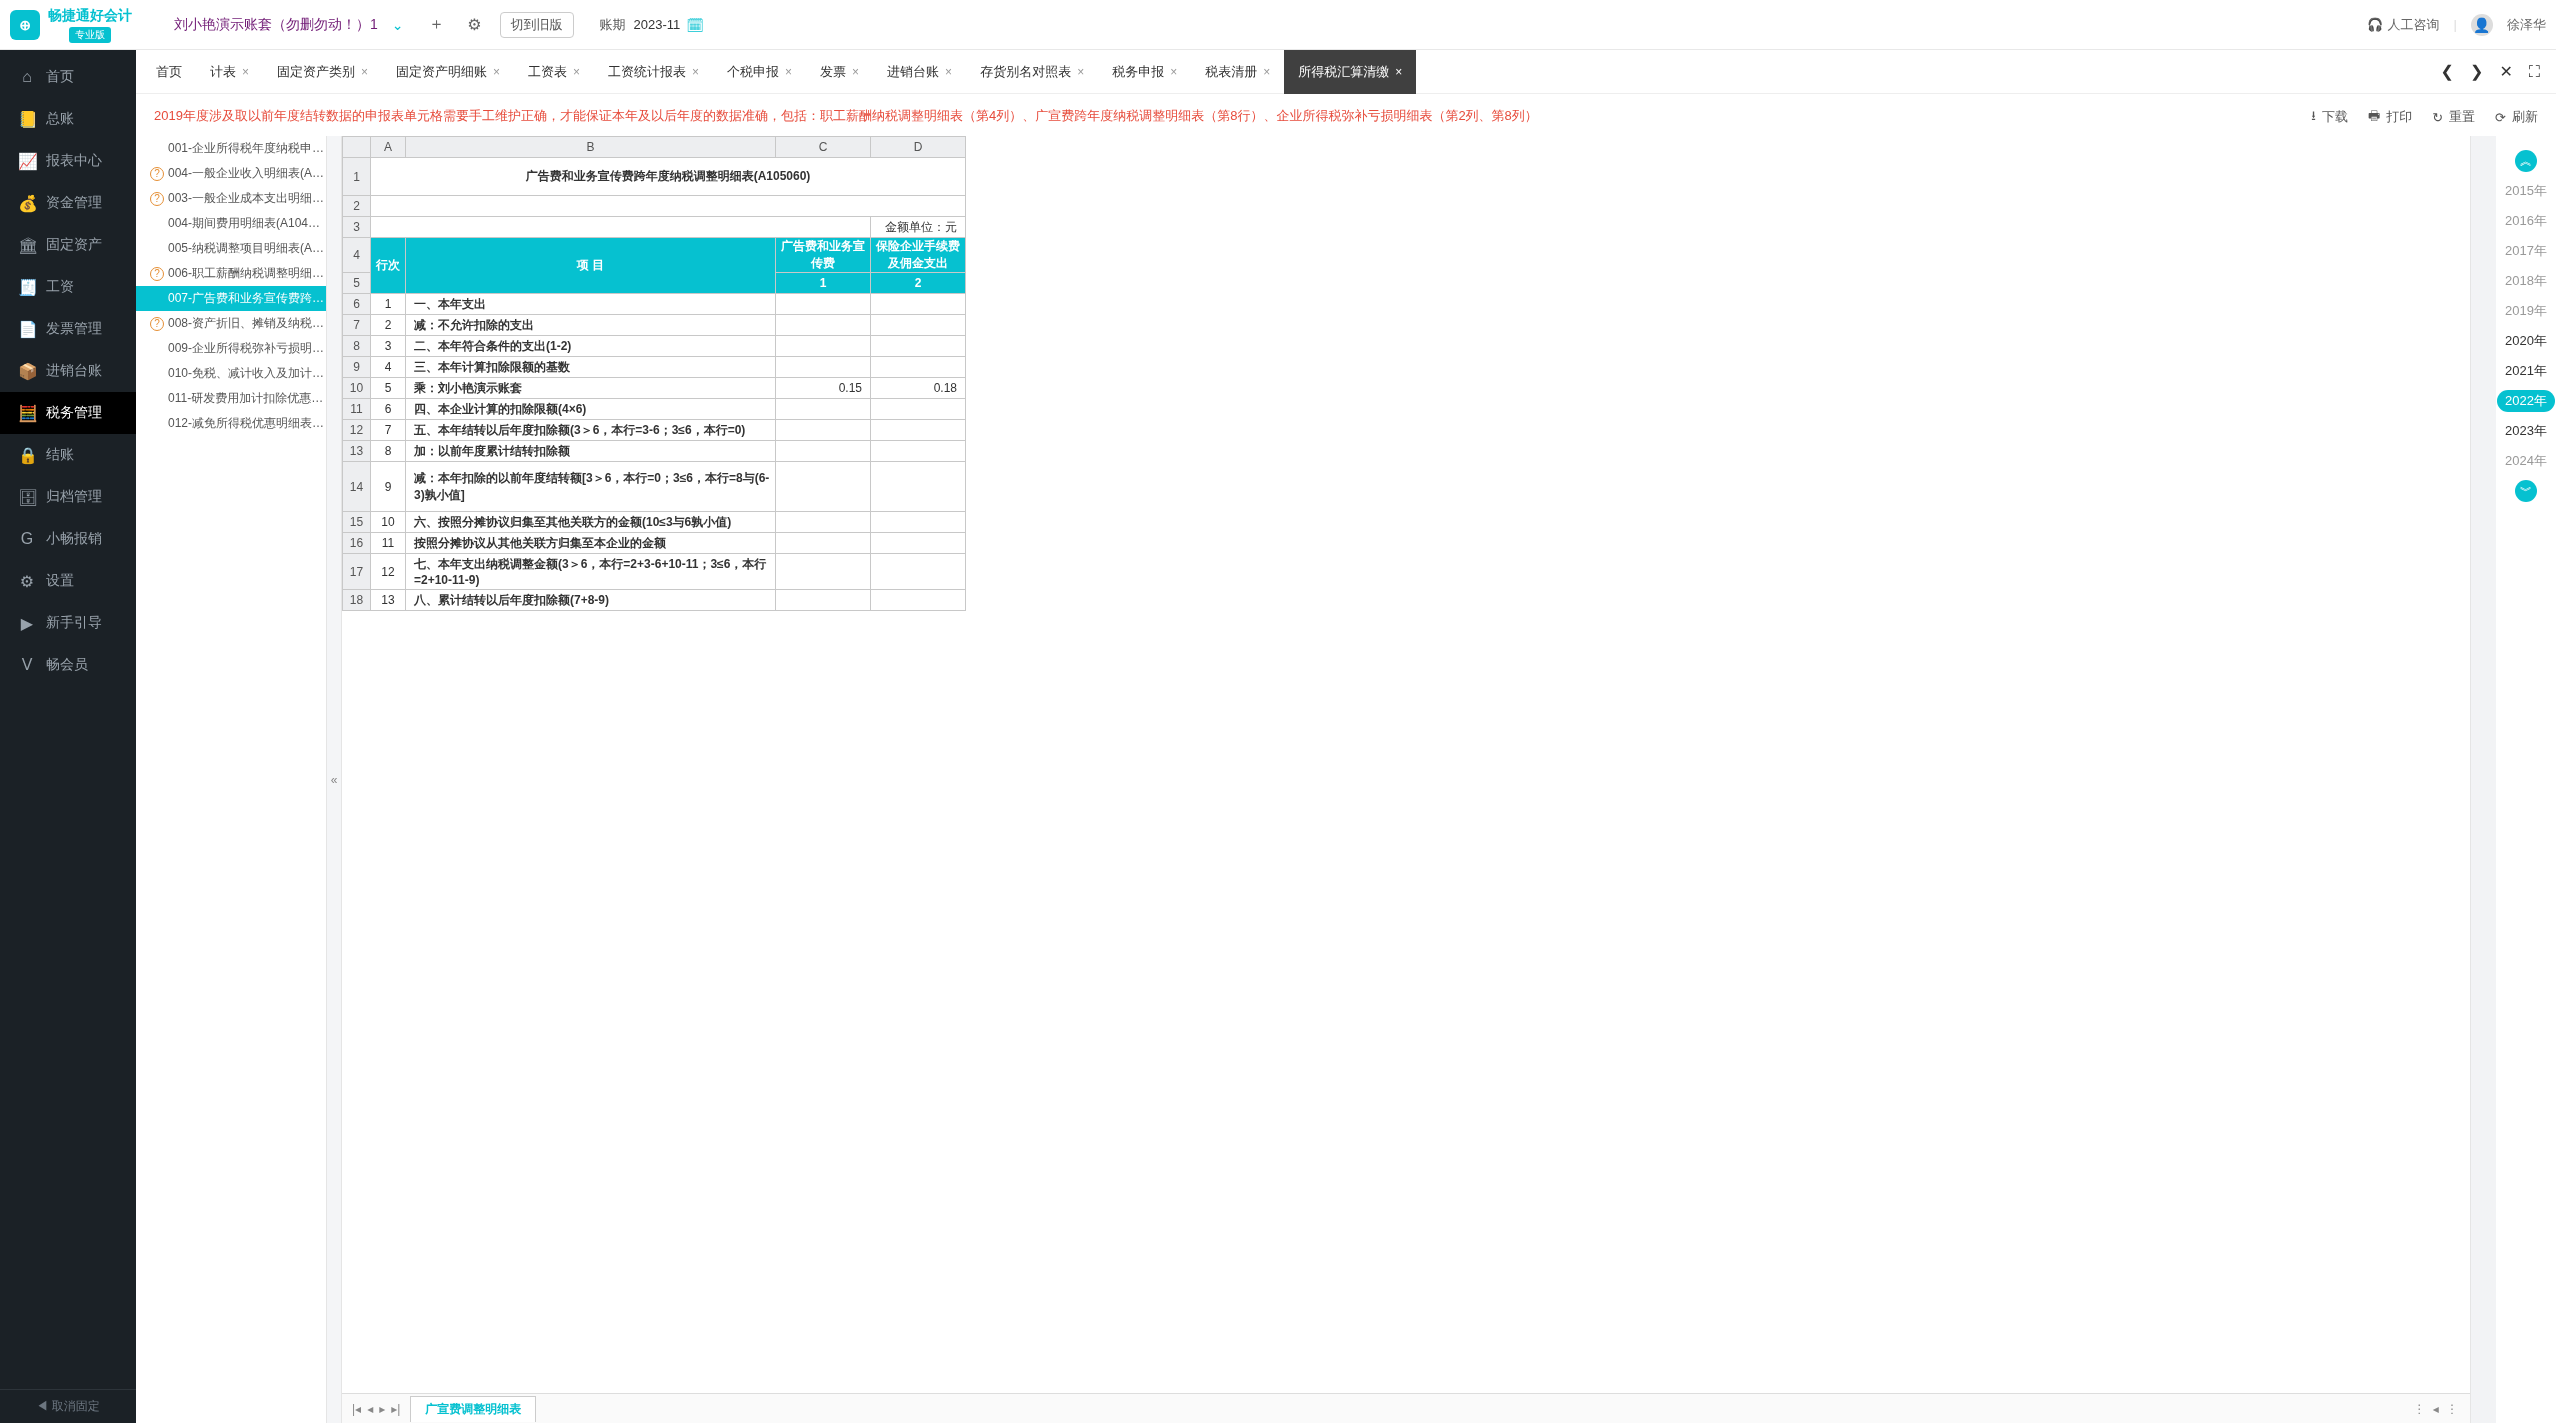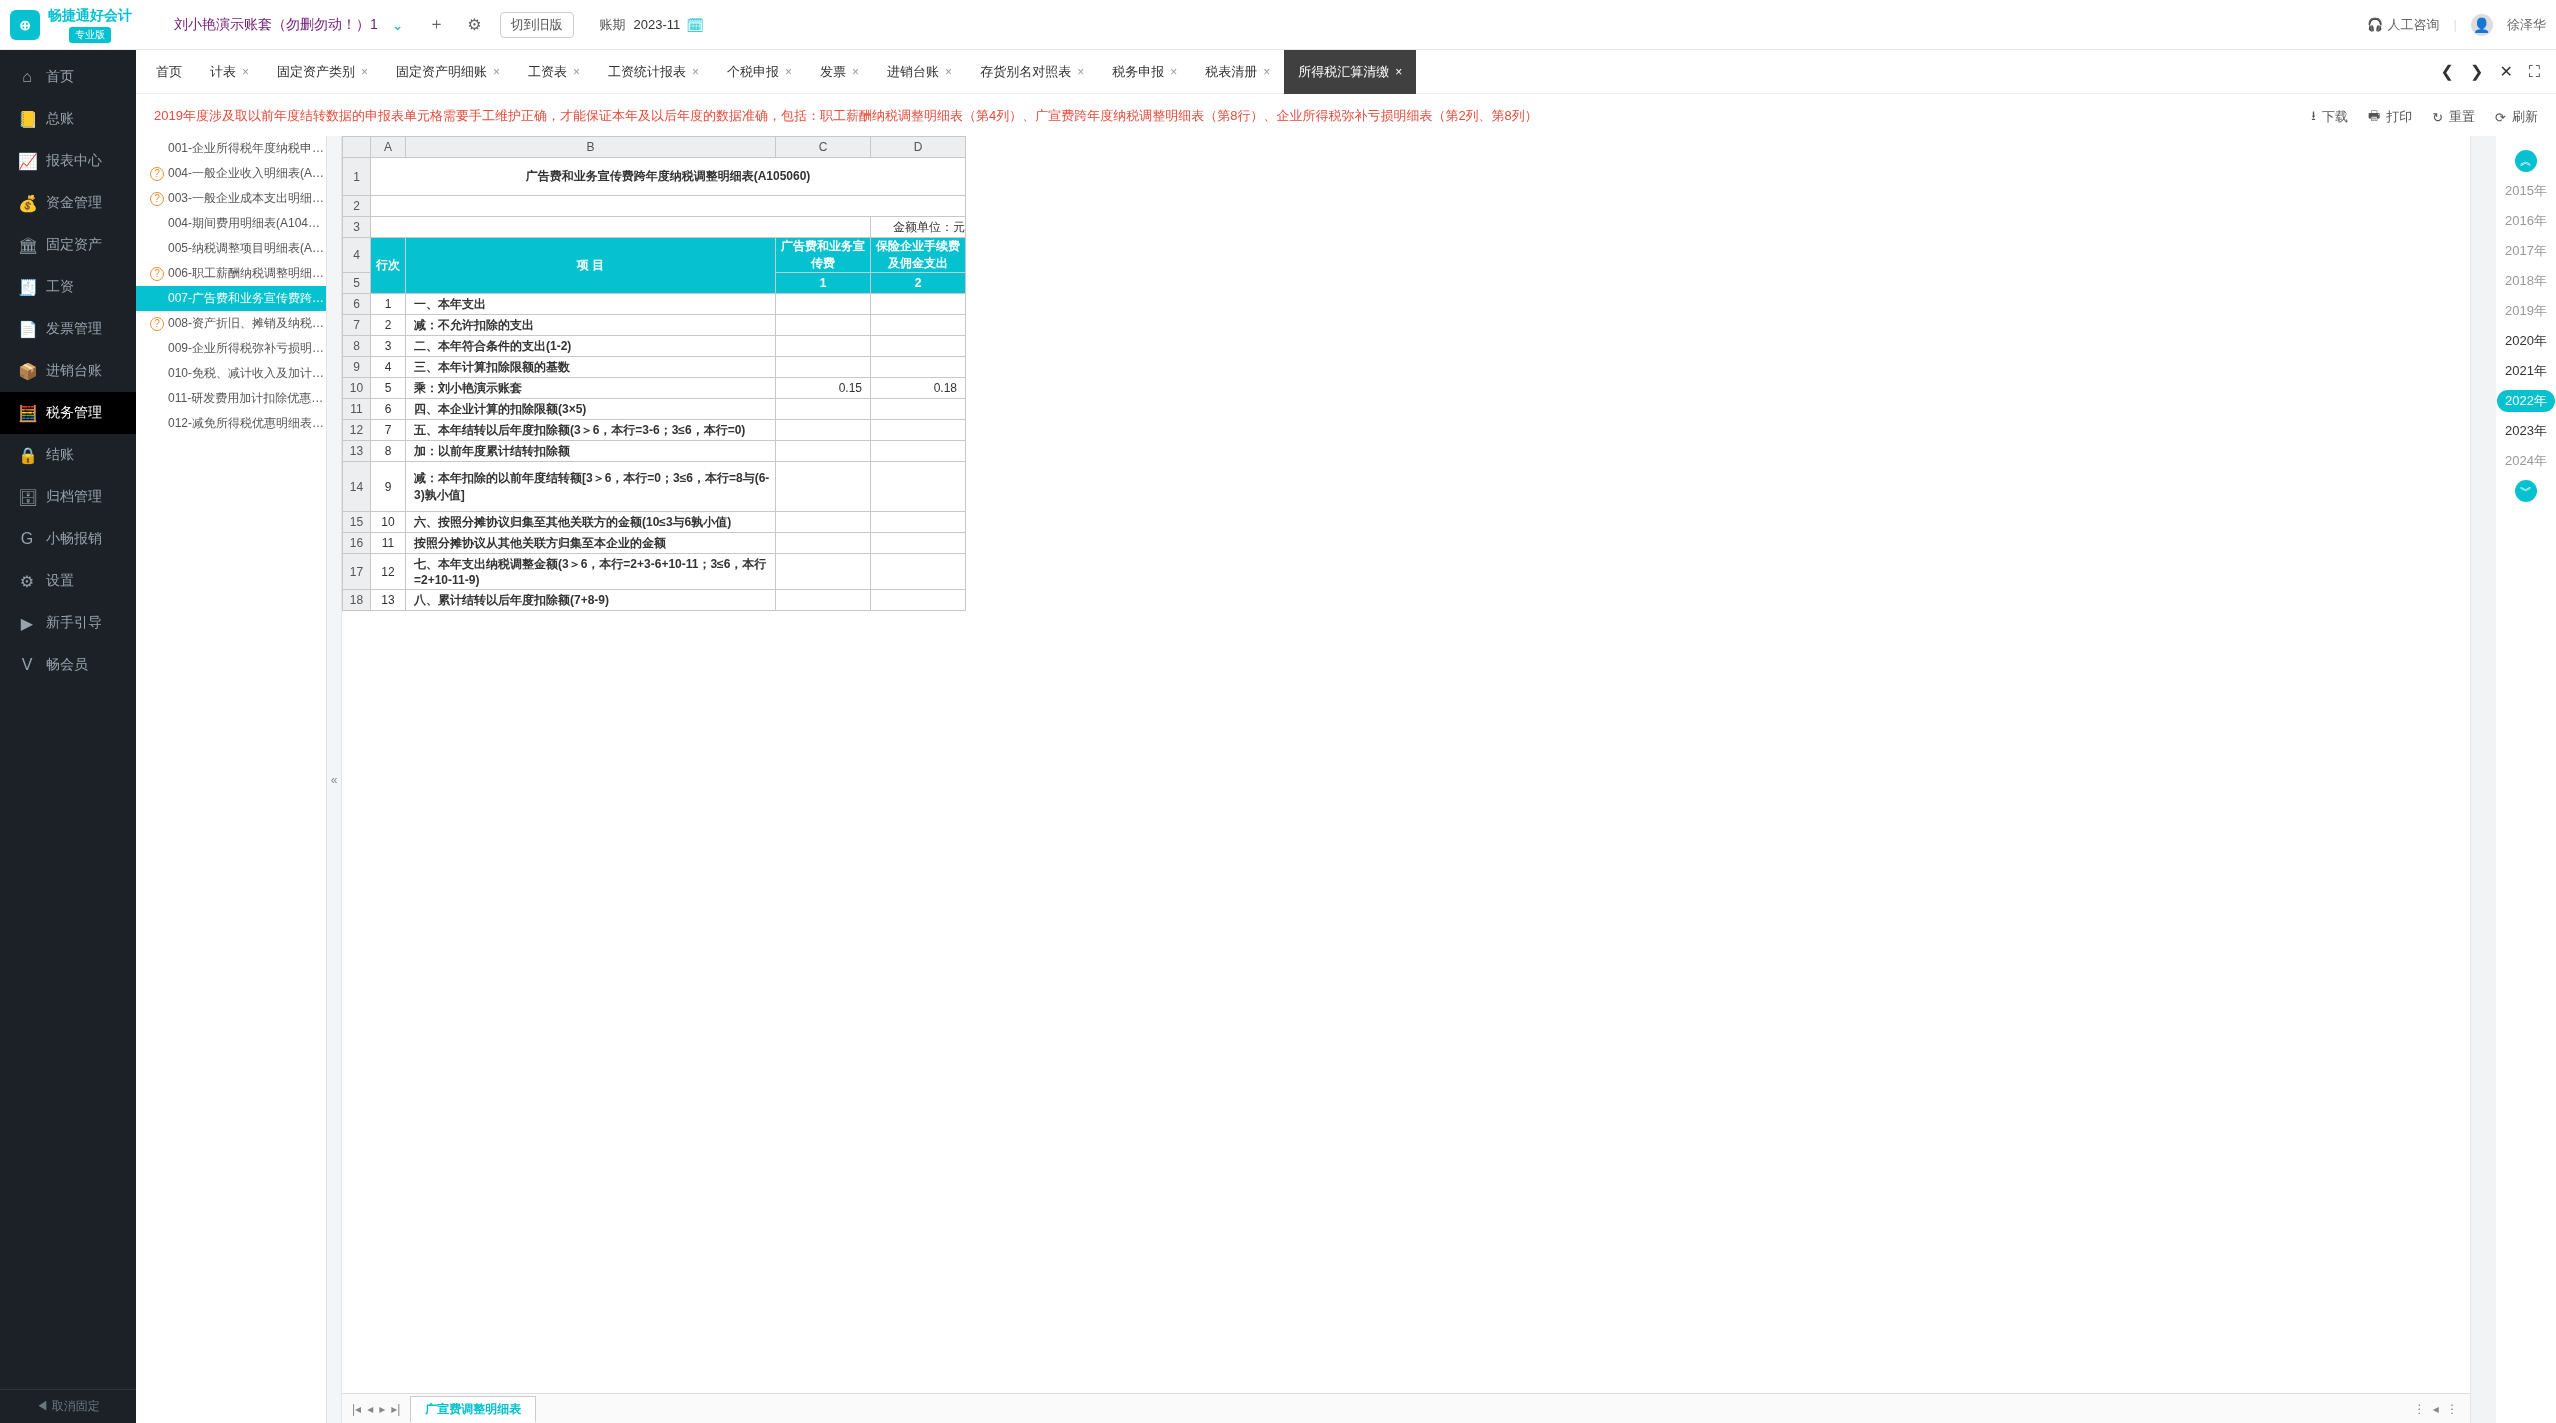--- a/index.html
+++ b/index.html
@@ -44,21 +44,21 @@
 .q-ico{width:14px;height:14px;border-radius:50%;border:1px solid #e58f35;color:#e58f35;font-size:10px;display:inline-flex;align-items:center;justify-content:center;flex-shrink:0;}
 .collapser{width:16px;background:#f4f5f7;border-left:1px solid #e5e5e5;border-right:1px solid #e5e5e5;display:flex;align-items:center;justify-content:center;color:#888;cursor:pointer;font-size:12px;}
 .sheet-wrap{flex:1;display:flex;flex-direction:column;min-width:0;position:relative;}
 .grid-scroll{flex:1;overflow:auto;}
 table.sp{border-collapse:collapse;table-layout:fixed;}
 table.sp td,table.sp th{border:1px solid #c8c8c8;height:21px;font-size:12px;vertical-align:middle;}
 .colhdr{background:#edeef0;color:#555;text-align:center;font-weight:normal;}
 .rowhdr{background:#edeef0;color:#555;text-align:center;font-weight:normal;width:28px;}
 .corner{background:#edeef0;width:28px;}
 .title-cell{font-weight:bold;font-size:16px;text-align:center;height:38px!important;}
-.unit-cell{text-align:right;padding-right:0;color:#333;}
+.unit-cell{text-align:right;padding-right:8px;color:#333;}
 .th-cyan{background:#06c1d0;color:#fff;text-align:center;font-weight:bold;}
 .row-lbl{text-align:center;}
 .proj{padding-left:8px;font-weight:bold;}
 .num{text-align:right;padding-right:8px;}
 
 .big td{height:50px!important;}
 .mid td{height:36px!important;}
 .sheet-tabs{height:30px;border-top:1px solid #ddd;display:flex;align-items:center;padding:0 10px;gap:10px;background:#fafafa;}
 .sheet-nav{display:flex;gap:6px;color:#888;font-size:12px;}
 .sheet-nav span{cursor:pointer;}
@@ -355,21 +355,21 @@
                 <tr class="">
                   <th class="rowhdr">10</th>
                   <td class="row-lbl">5</td>
                   <td class="proj">乘：刘小艳演示账套</td>
                   <td class="num">0.15</td>
                   <td class="num">0.18</td>
                 </tr>
                 <tr class="">
                   <th class="rowhdr">11</th>
                   <td class="row-lbl">6</td>
-                  <td class="proj">四、本企业计算的扣除限额(3×5)</td>
+                  <td class="proj">四、本企业计算的扣除限额(4×6)</td>
                   <td class="num"></td>
                   <td class="num"></td>
                 </tr>
                 <tr class="">
                   <th class="rowhdr">12</th>
                   <td class="row-lbl">7</td>
                   <td class="proj">五、本年结转以后年度扣除额(3＞6，本行=3-6；3≤6，本行=0)</td>
                   <td class="num"></td>
                   <td class="num"></td>
                 </tr>

